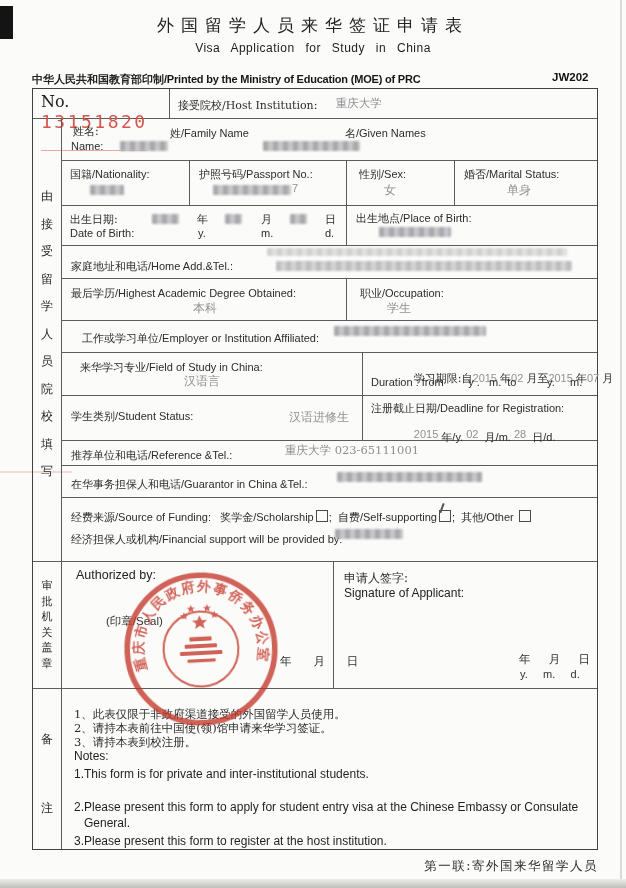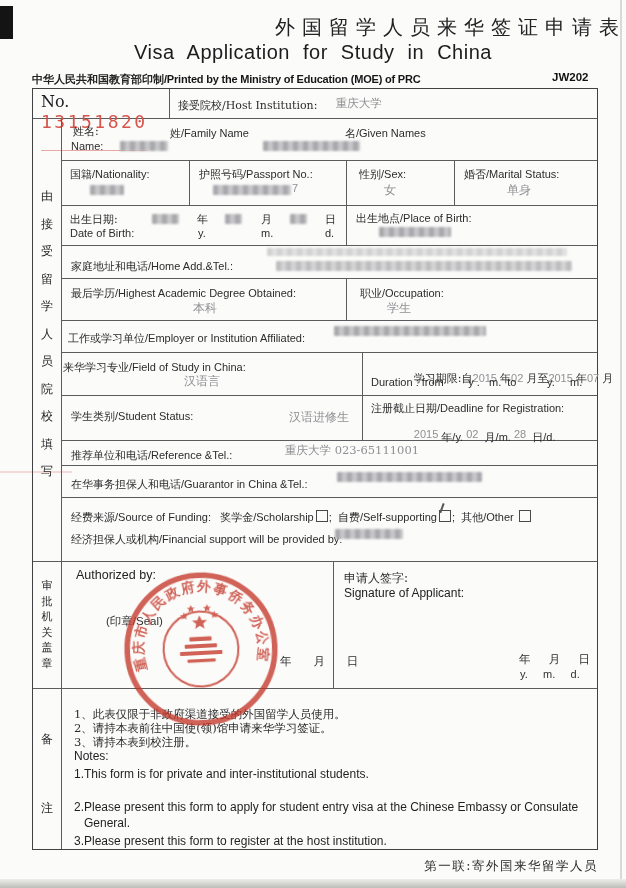--- a/index.html
+++ b/index.html
@@ -8,22 +8,22 @@
   .abs{position:absolute;}
   .serif{font-family:"DejaVu Serif","Liberation Serif",serif;}
   .sans{font-family:"Liberation Sans","DejaVu Sans",sans-serif;}
   .pre{white-space:pre;}
   .val{color:#8f9094;}
   .lbl{font-size:11px;color:#2c2c2e;}
   .redact{position:absolute;height:10px;border-radius:1px;
           background:repeating-linear-gradient(90deg,#a9a9ad 0 5px,#c6c6c9 5px 10px);
           filter:blur(1.3px);}
   
-  .title-zh{top:14px;left:0;width:100%;text-align:right;font-size:20px;letter-spacing:7px;color:#232325;}
-  .title-en{top:41px;left:0;width:100%;text-align:center;font-size:20px;letter-spacing:.5px;word-spacing:7px;font-weight:500;color:#1c1c1e;}
+  .title-zh{top:14px;left:0;width:100%;text-align:center;font-size:17px;letter-spacing:7px;color:#232325;}
+  .title-en{top:41px;left:0;width:100%;text-align:center;font-size:12px;letter-spacing:.5px;word-spacing:7px;font-weight:500;color:#1c1c1e;}
   .printed{top:72px;left:32px;font-size:11px;}
   .printed .zh{font-weight:600;color:#222;}
   .printed .en{font-weight:700;color:#161618;letter-spacing:-.2px;}
   .jw{top:71px;left:552px;font-size:11.5px;font-weight:700;color:#111;}
   
   .tbl{position:absolute;left:32px;top:88px;width:566px;border:1.5px solid #414144;box-sizing:border-box;background:transparent;}
   .row{display:flex;box-sizing:border-box;position:relative;}
   .bb{border-bottom:1px solid #5c5c5e;}
   .br{border-right:1px solid #5c5c5e;}
   .cell{position:relative;box-sizing:border-box;}
@@ -155,28 +155,28 @@
             <span class="abs val serif" style="left:131px;top:21px;font-size:12px;">本科</span>
           </div>
           <div class="cell" style="flex:1;">
             <span class="abs lbl" style="left:13px;top:7px;">职业/Occupation:</span>
             <span class="abs val serif" style="left:40px;top:21px;font-size:12px;">学生</span>
           </div>
         </div>
 
         <div class="row bb" style="height:32px;">
           <div class="cell" style="flex:1;">
-            <span class="abs lbl" style="left:6px;top:10px;">工作或学习单位/Employer or Institution Affiliated:</span>
+            <span class="abs lbl" style="left:20px;top:10px;">工作或学习单位/Employer or Institution Affiliated:</span>
             <span class="redact" style="left:272px;top:5px;width:152px;"></span>
           </div>
         </div>
 
         <div class="row bb" style="height:43px;">
           <div class="cell br" style="width:301px;">
-            <span class="abs lbl" style="left:1px;top:7px;">来华学习专业/Field of Study in China:</span>
+            <span class="abs lbl" style="left:18px;top:7px;">来华学习专业/Field of Study in China:</span>
             <span class="abs val serif" style="left:122px;top:20px;font-size:12px;">汉语言</span>
           </div>
           <div class="cell" style="flex:1;">
             <div class="abs" style="left:8px;top:6px;font-size:11px;white-space:pre;">
               <span class="serif">学习期限:自</span><span class="val sans">2015</span> <span class="serif">年</span><span class="val sans">02</span> <span class="serif">月至</span><span class="val sans">2015</span> <span class="serif">年</span><span class="val sans">07</span> <span class="serif">月</span>
             </div>
             <span class="abs lbl sans pre" style="left:8px;top:23px;">Duration : from        y .   m.  to          y.     m.</span>
           </div>
         </div>
 

